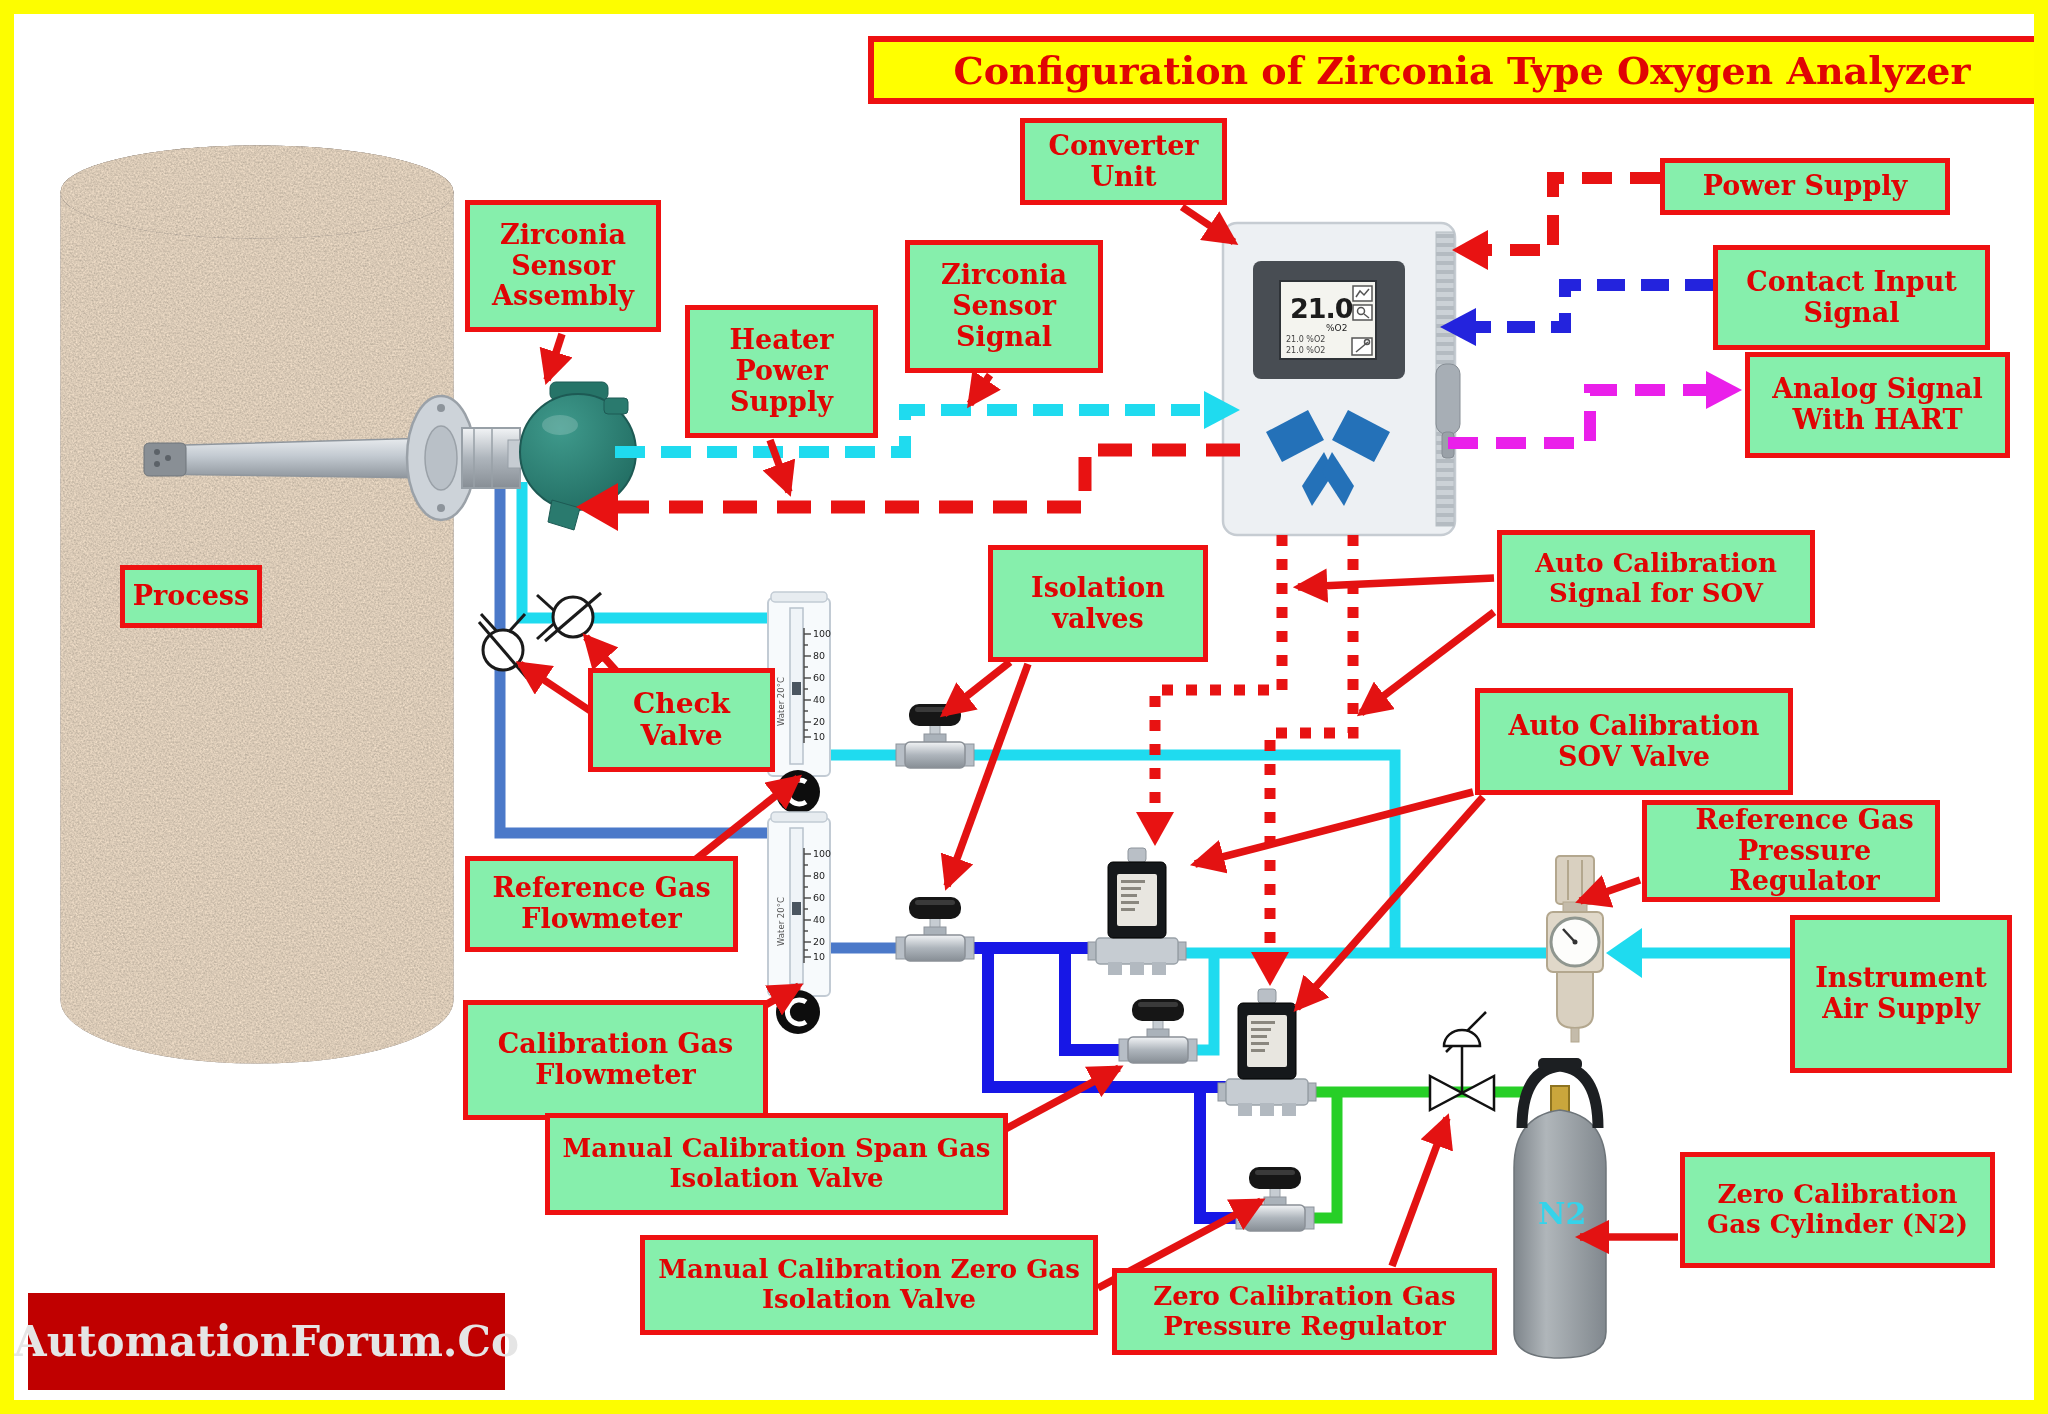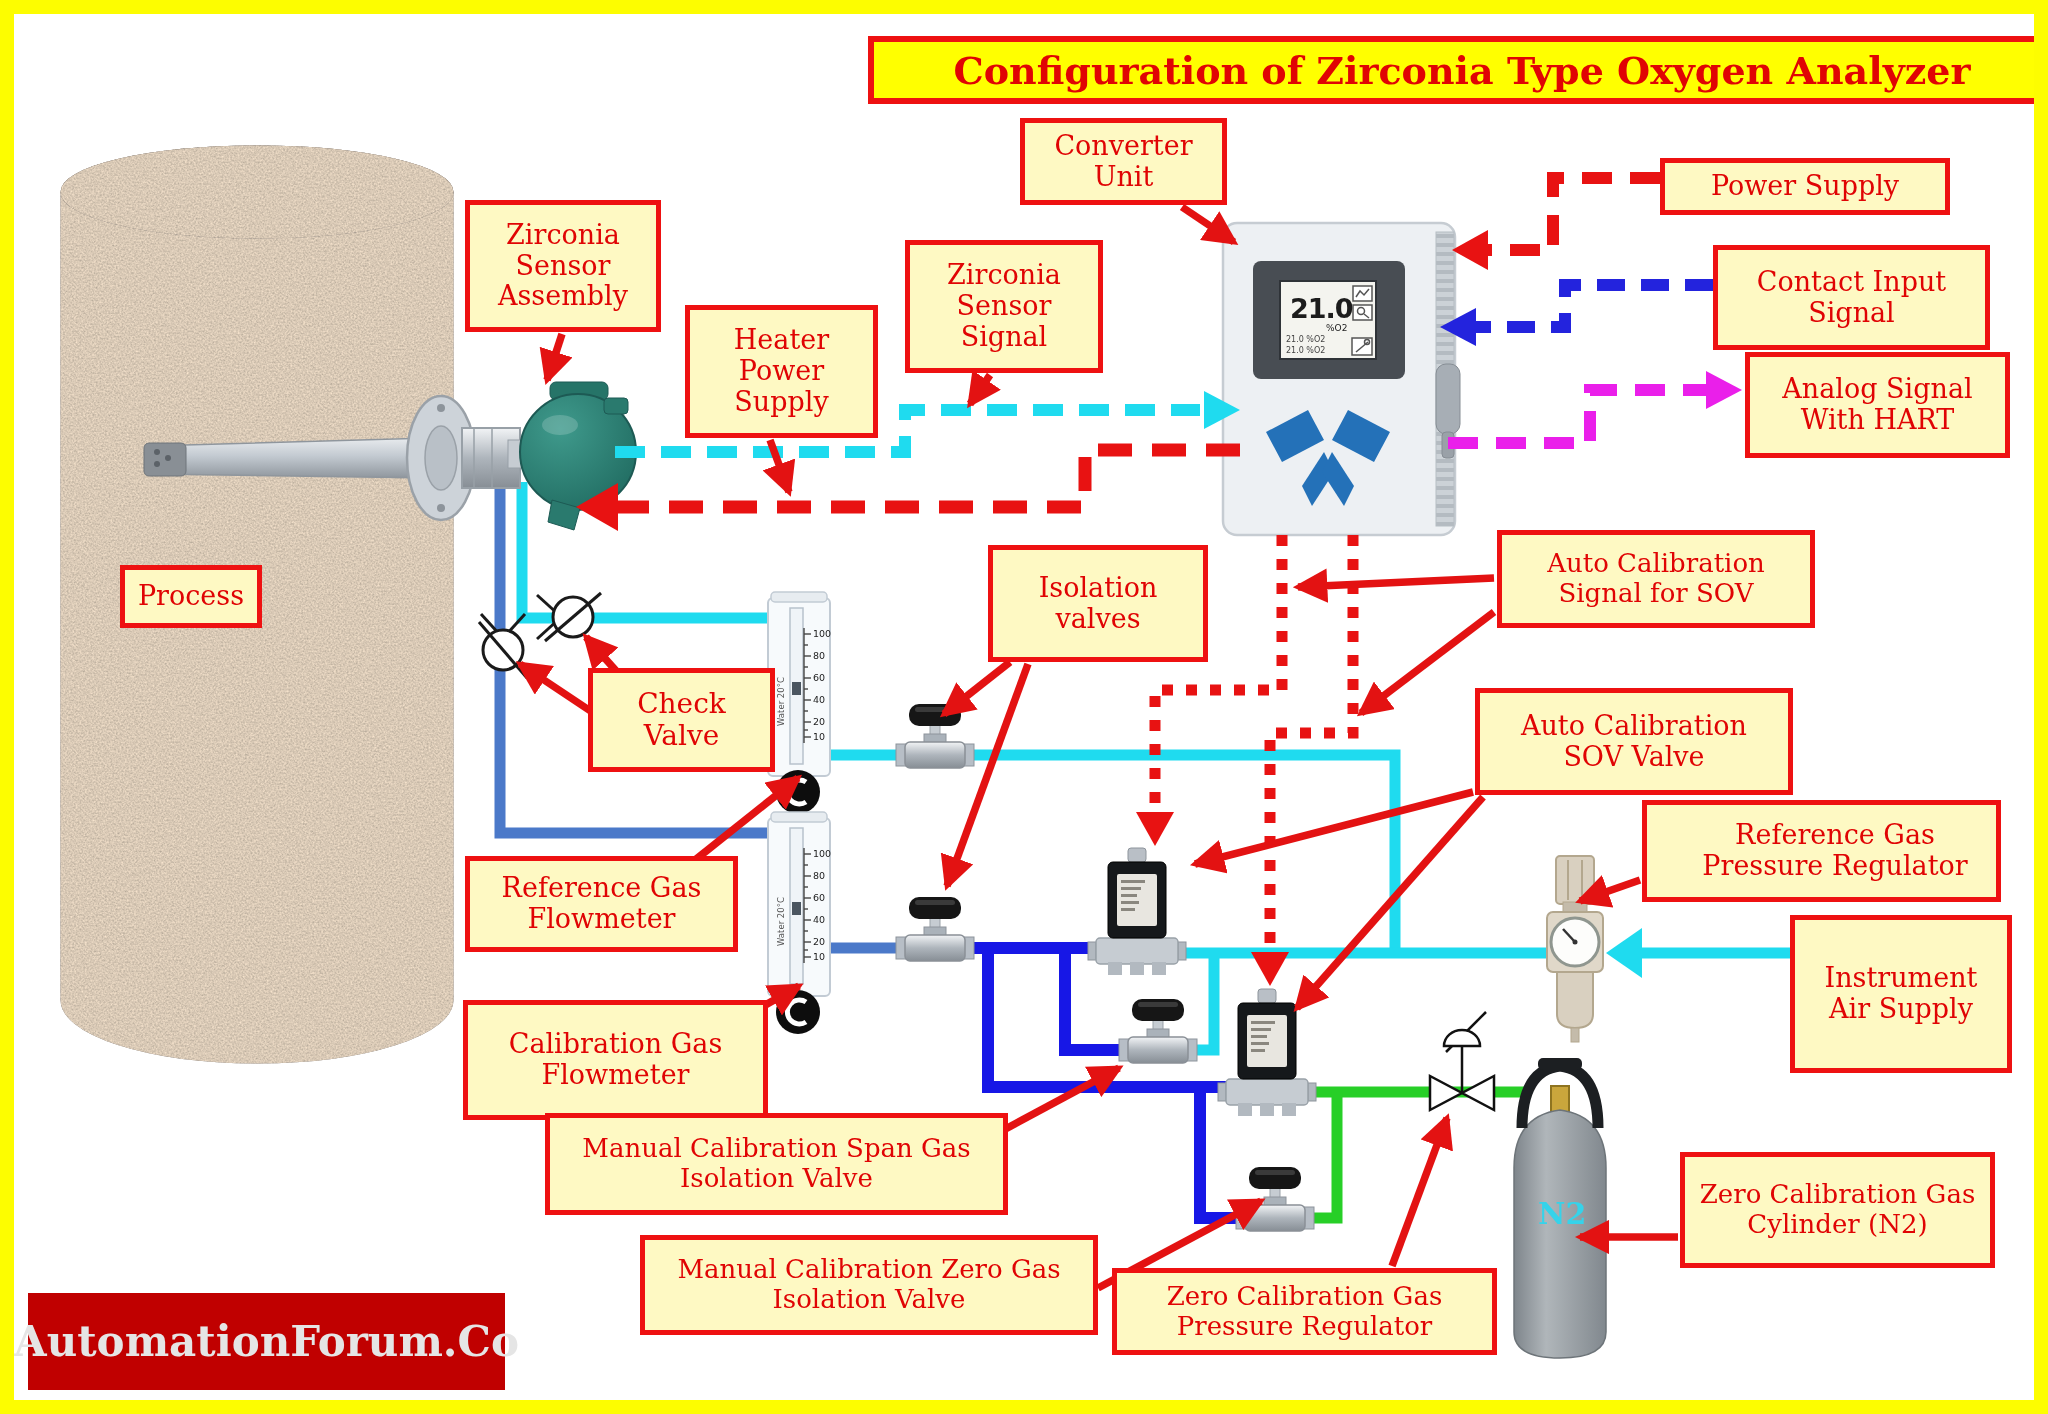--- a/index.html
+++ b/index.html
@@ -1,21 +1,21 @@
 <!DOCTYPE html>
 <html><head>
 <meta charset="utf-8">
 <style>
   html,body{margin:0;padding:0;background:#888;}
   .stage{position:relative;width:2048px;height:1414px;background:#ffffff;overflow:hidden;
          font-family:"DejaVu Serif",serif;}
   .frame{position:absolute;inset:0;border:14px solid #fdfd00;pointer-events:none;z-index:60;}
   svg.layer{position:absolute;left:0;top:0;z-index:10;}
-  .lbl{position:absolute;z-index:40;background:#fef9c3;border:5px solid #ee1111;color:#e00404;
-       font-weight:normal;display:flex;align-items:center;justify-content:center;text-align:center;
+  .lbl{position:absolute;z-index:40;background:#86efac;border:5px solid #ee1111;color:#e00404;
+       font-weight:bold;display:flex;align-items:center;justify-content:center;text-align:center;
        line-height:1.14;box-sizing:border-box;padding:2px 8px;font-size:27px;}
   .title{position:absolute;z-index:40;background:#ffff00;border:6px solid #ee1111;color:#e00404;
        font-weight:bold;display:flex;align-items:center;justify-content:center;font-size:38px;
        box-sizing:border-box;}
   .banner{position:absolute;z-index:40;background:#c00000;color:#e5e5e5;font-weight:bold;
        display:flex;align-items:center;justify-content:center;font-size:42px;box-sizing:border-box;}
   .n2{position:absolute;z-index:41;color:#35d3ea;font-weight:bold;font-size:30px;
       font-family:"DejaVu Serif",serif;}
   .disp{position:absolute;z-index:35;width:96px;height:78px;left:1282px;top:283px;color:#1c1c1c;
         font-family:"DejaVu Sans",sans-serif;}
@@ -30,21 +30,21 @@
   #lb-hps{left:685px;top:305px;width:193px;height:133px;}
   #lb-zss{left:905px;top:240px;width:198px;height:133px;}
   #lb-cu{left:1020px;top:118px;width:207px;height:87px;}
   #lb-ps{left:1660px;top:158px;width:290px;height:57px;}
   #lb-cis{left:1713px;top:245px;width:277px;height:105px;}
   #lb-ash{left:1745px;top:352px;width:265px;height:106px;}
   #lb-iso{left:988px;top:545px;width:220px;height:117px;}
   #lb-acs{left:1497px;top:530px;width:318px;height:98px;font-size:26px;}
   #lb-cv{left:588px;top:668px;width:187px;height:104px;font-size:28px;}
   #lb-asv{left:1475px;top:688px;width:318px;height:107px;}
-  #lb-rgpr{left:1642px;top:800px;width:359px;height:102px;padding-left:35px;}
+  #lb-rgpr{left:1642px;top:800px;width:298px;height:102px;padding-left:35px;}
   #lb-ias{left:1790px;top:915px;width:222px;height:158px;}
   #lb-rgf{left:465px;top:856px;width:273px;height:96px;}
   #lb-cgf{left:463px;top:1000px;width:305px;height:120px;}
   #lb-mcs{left:545px;top:1113px;width:463px;height:102px;font-size:26px;}
   #lb-mcz{left:640px;top:1235px;width:458px;height:100px;font-size:26px;}
   #lb-zcpr{left:1112px;top:1268px;width:385px;height:87px;font-size:26px;}
   #lb-zcc{left:1680px;top:1152px;width:315px;height:116px;font-size:26px;}
   #banner-af{left:28px;top:1293px;width:477px;height:97px;}
   #n2-text{left:1538px;top:1196px;}
 </style>

